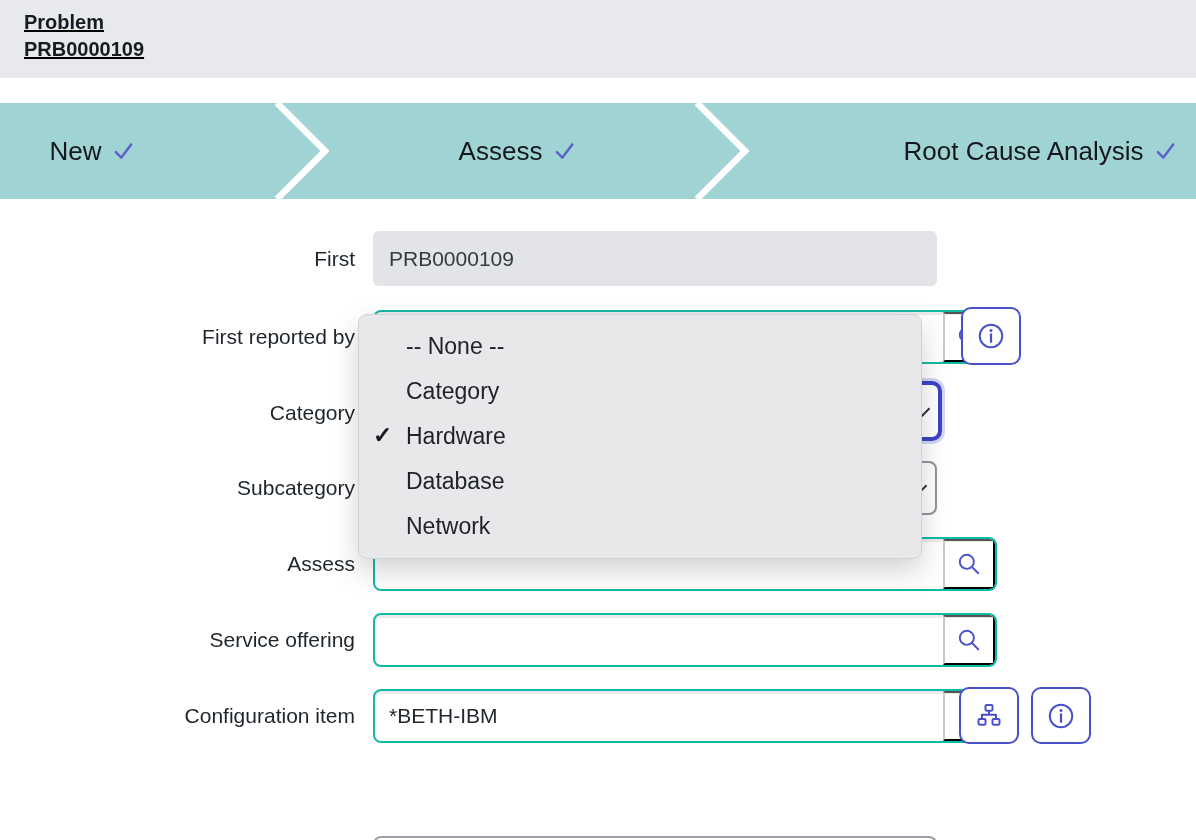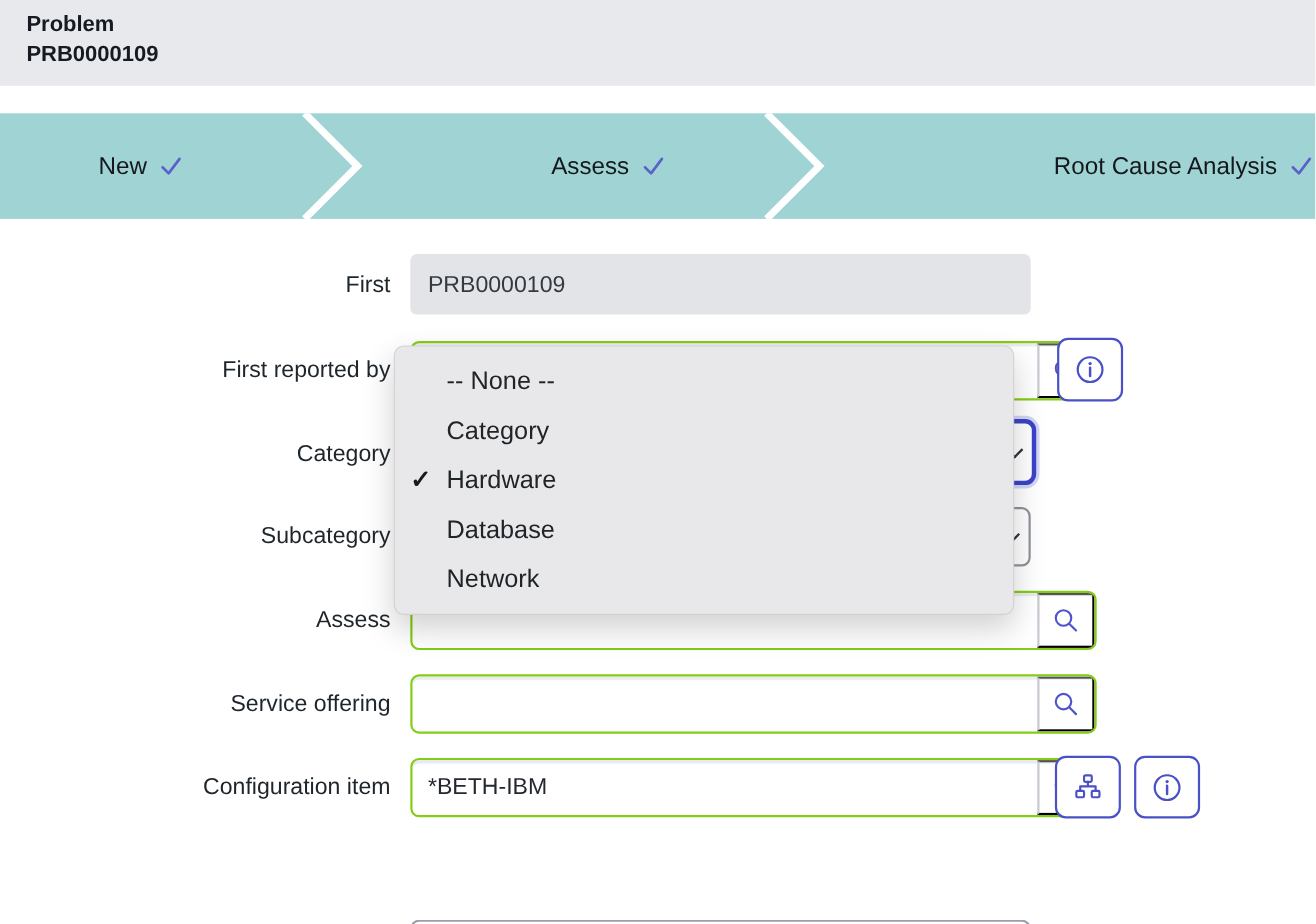--- a/index.html
+++ b/index.html
@@ -2,40 +2,40 @@
 <html><head>
 <meta charset="utf-8">
 <style>
   * { margin:0; padding:0; box-sizing:border-box; }
   html,body { background:#fff; }
   body { font-family:"Liberation Sans", sans-serif; }
   .screen { position:relative; width:1196px; height:840px; background:#fff; overflow:hidden; }
 
   
   .header { position:absolute; left:0; top:0; width:1196px; height:78px;
-            background:#e8e9ed; padding:9px 0 0 24px; }
+            background:#e8e9ed; padding:9px 0 0 24px;text-decoration:underline; }
   .header .line { font-size:20px; font-weight:700; color:#161b21; line-height:27px; }
 
   
   .flowbar { position:absolute; left:0; top:103px; width:1196px; height:96px; background:#a0d4d4; }
   .flowbar svg.chevrons { position:absolute; left:0; top:0; }
   .stage { position:absolute; top:0; height:96px; display:flex; align-items:center; gap:11px;
-           transform:translateX(-50%); font-size:22px; color:#14181d; white-space:nowrap;margin-left:36px; }
+           transform:translateX(-50%); font-size:26px; color:#14181d; white-space:nowrap; }
   .stage svg { display:block; }
 
   
   .flabel { position:absolute; left:0; width:355px; text-align:right;
             font-size:21px; color:#1e252b; }
 
   .ro-input { position:absolute; left:373px; width:564px; height:55px;
               background:#e2e4e8; border:none; border-radius:6px; padding:0 16px;
               font-family:"Liberation Sans", sans-serif; font-size:21px; color:#343a41; }
 
   .ref-group { position:absolute; left:373px; width:624px; height:54px;
-               background:#fff; border:2px solid #84cc16; border-radius:8px;
+               background:#fff; border:2px solid #14b8a6; border-radius:8px;
                box-shadow: inset 0 3px 0 #e9ebef; display:flex; overflow:hidden; }
   .ref-input { flex:1; border:none; outline:none; background:transparent; padding:0 14px;
                font-family:"Liberation Sans", sans-serif; font-size:21px; color:#23282e; }
   .ref-search { width:52px; border-left:2px solid #c6cad0; display:flex; align-items:center;
                 justify-content:center; cursor:pointer; background:transparent; }
 
   .sel { position:absolute; background:#fff; cursor:pointer; }
   .sel-focused { left:371px; top:381px; width:571px; height:60px;
                  border:4px solid #3b44c8; border-radius:10px;
                  box-shadow:0 0 0 3px #d3d6f4; }

